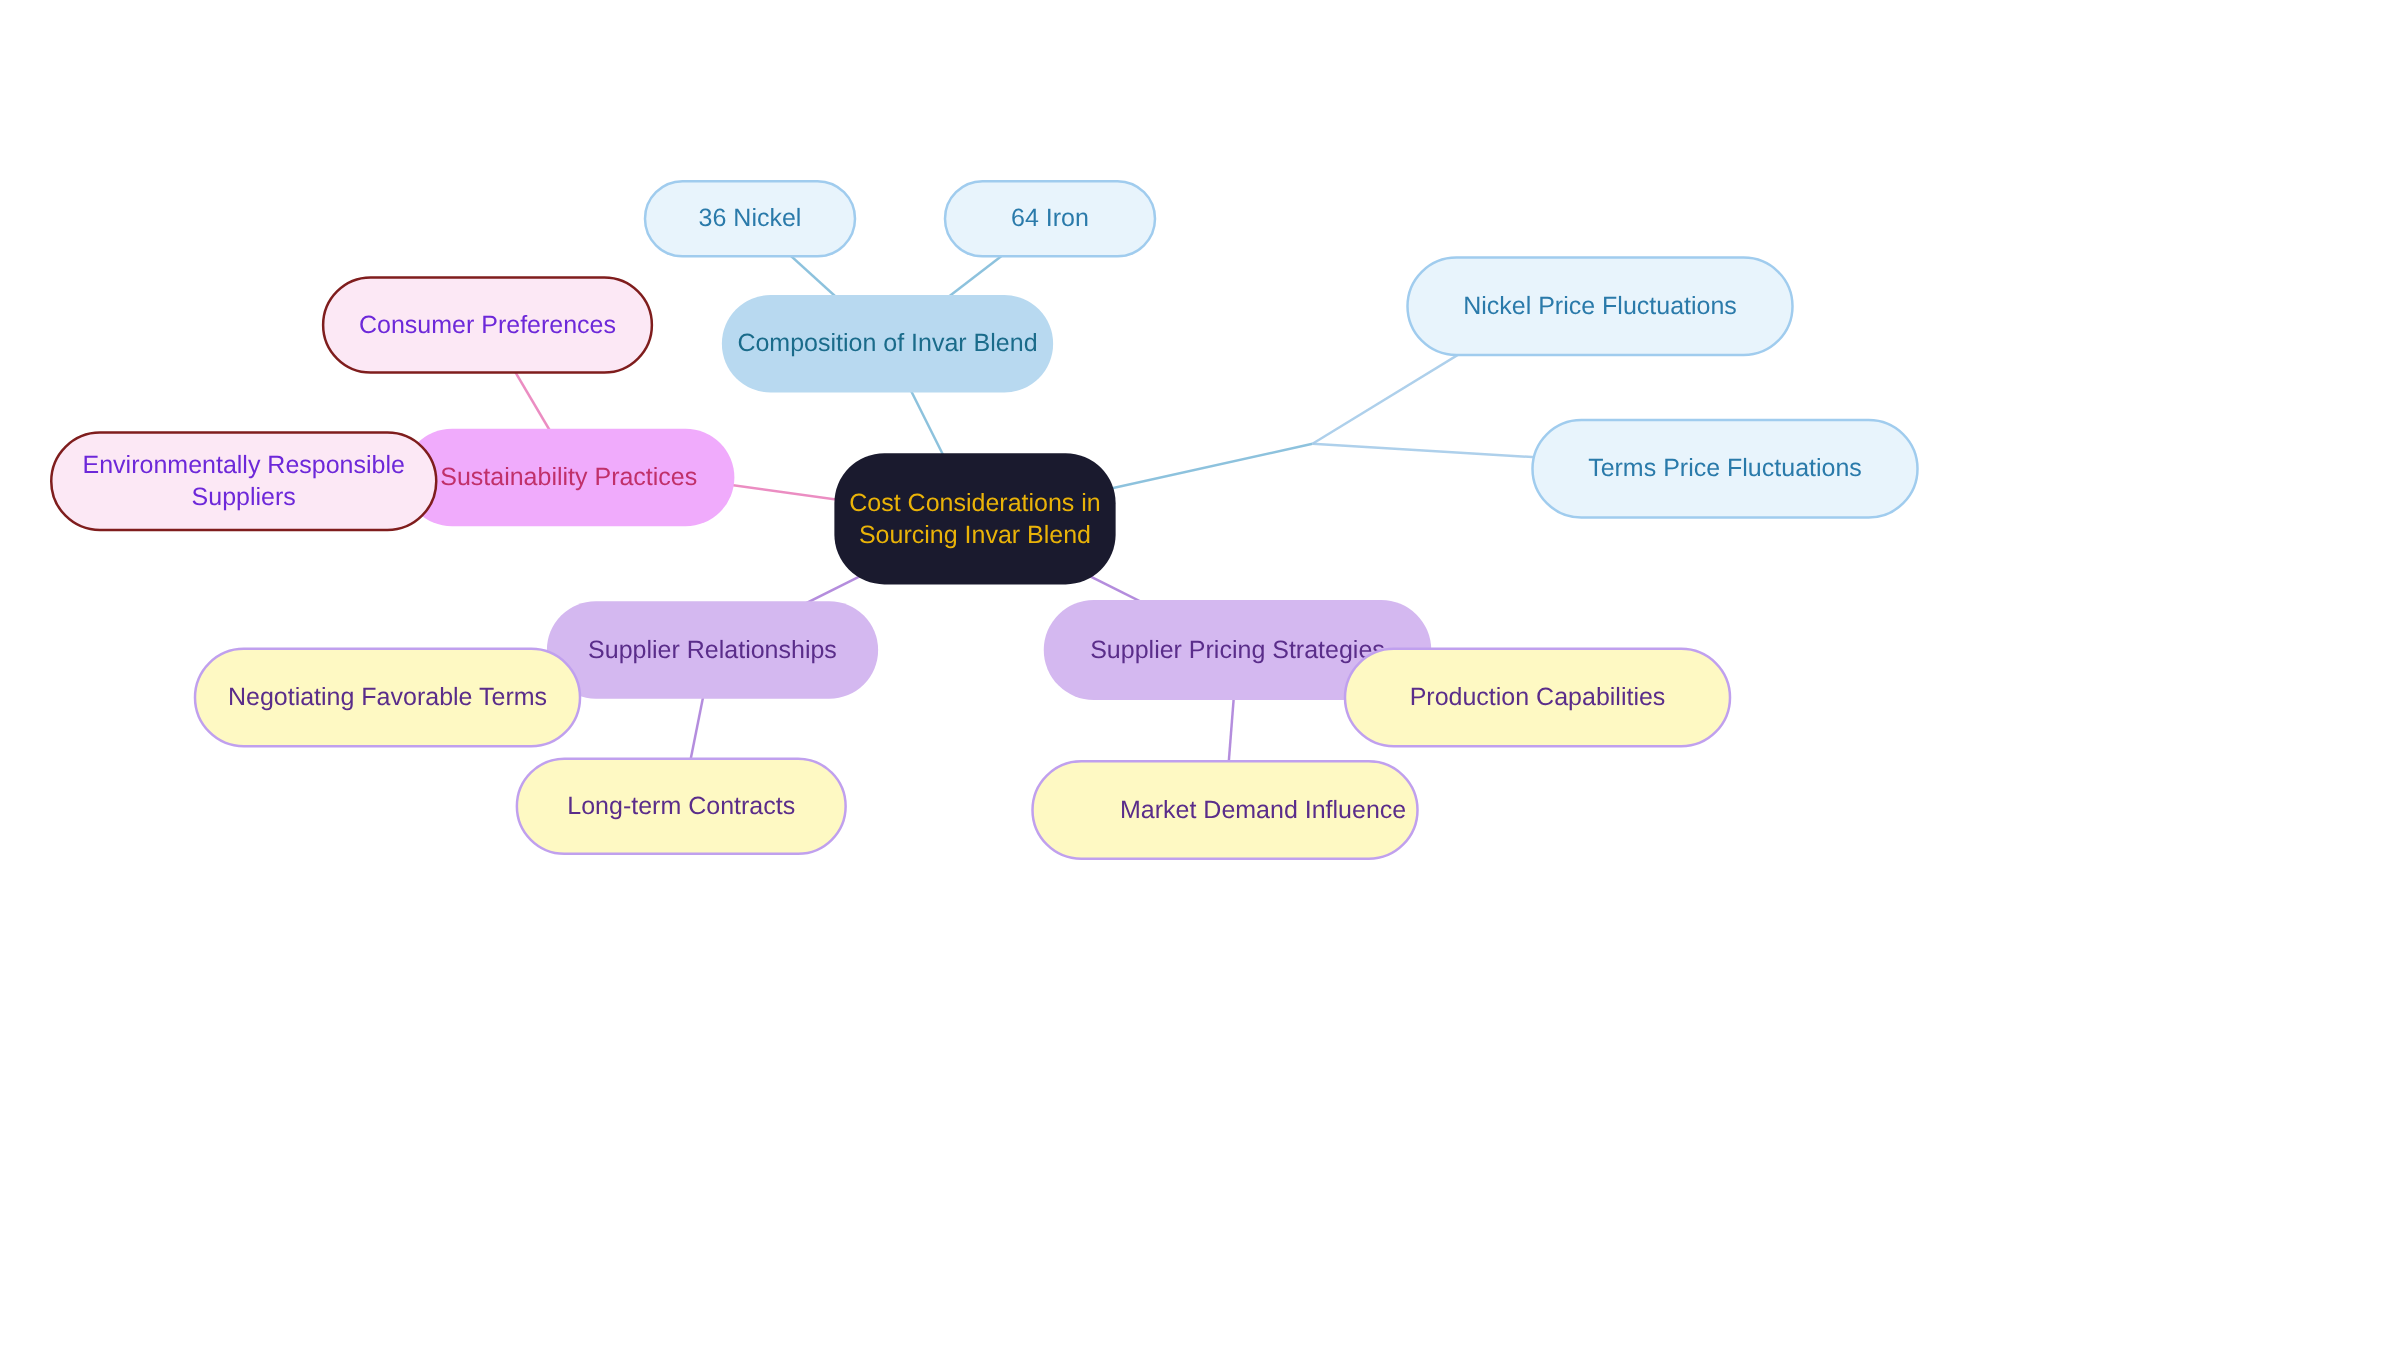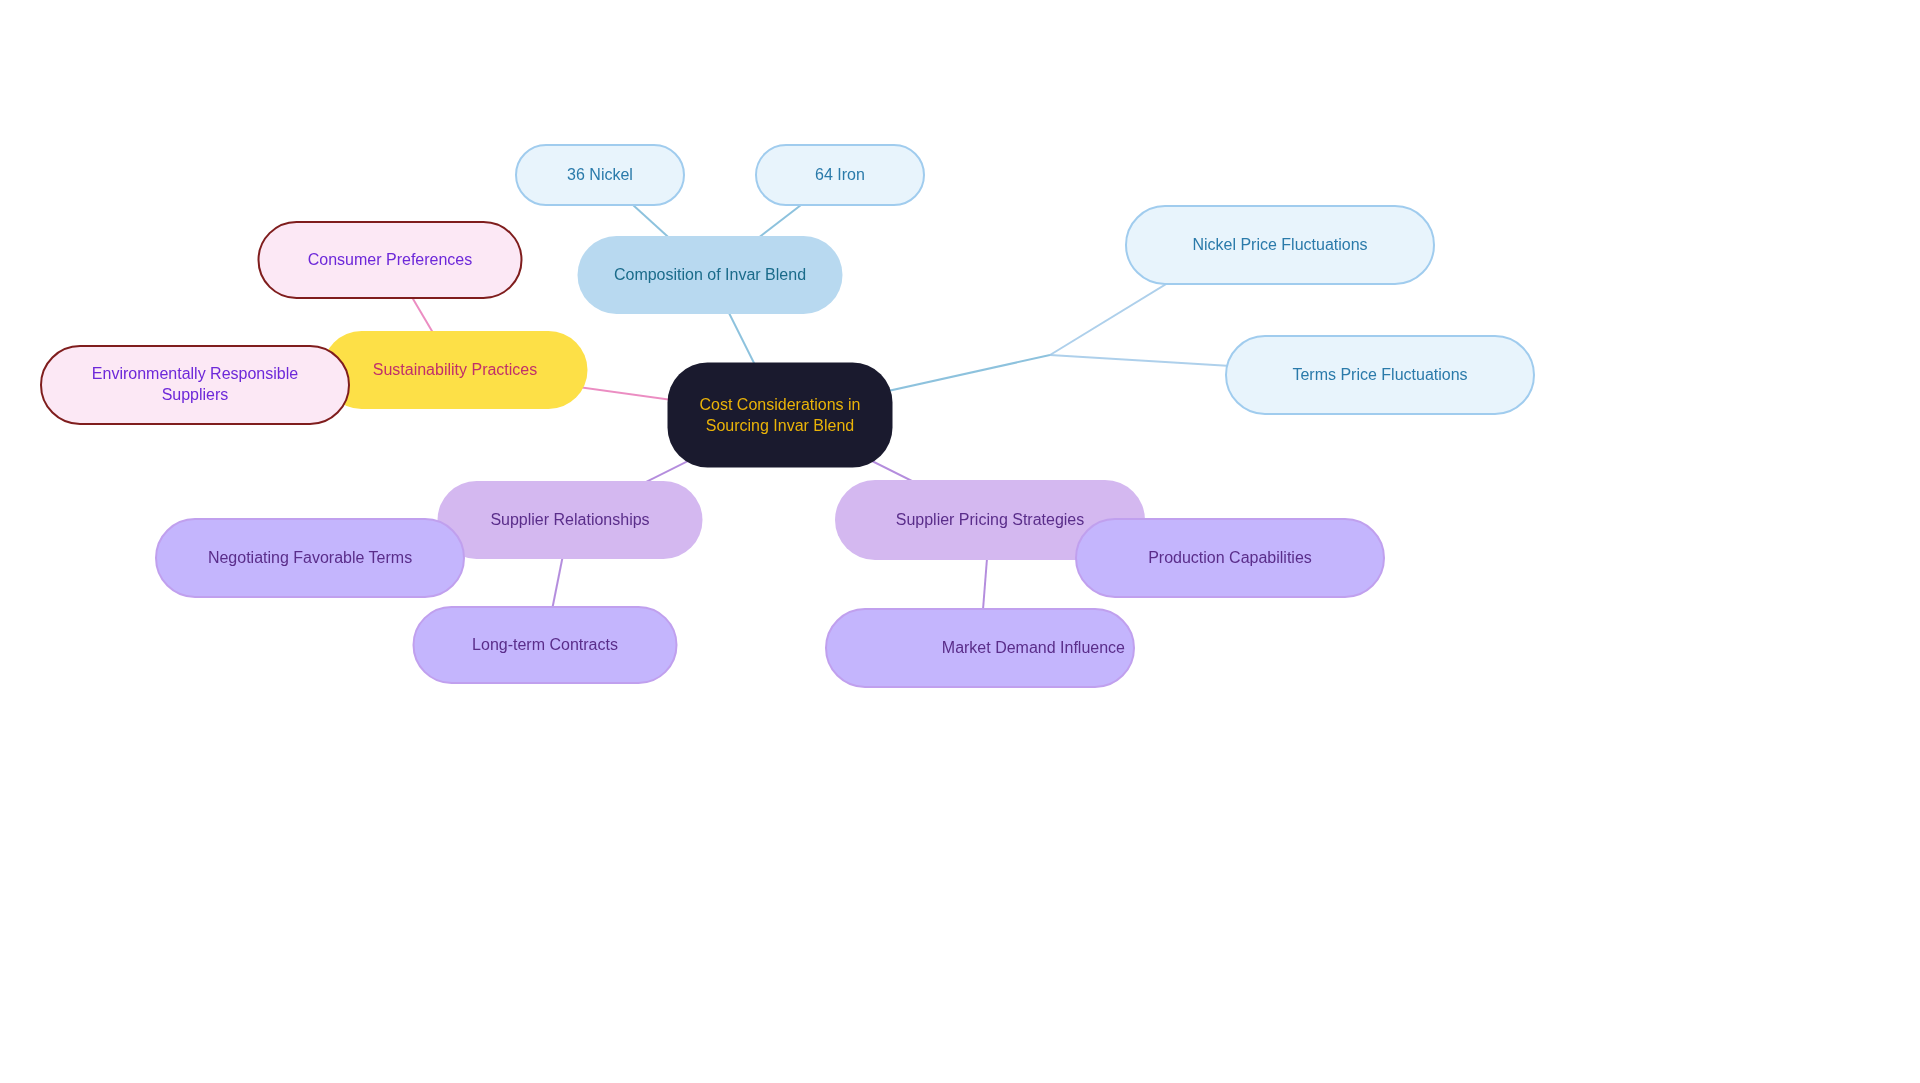--- a/index.html
+++ b/index.html
@@ -27,21 +27,21 @@
       position: absolute;
       transform: translate(-50%, -50%);
       border-radius: 40px;
       display: flex;
       align-items: center;
       justify-content: center;
       text-align: center;
       cursor: pointer;
     }
     .node-label {
-      font-size: 16px;
+      font-size: 20px;
       font-weight: 500;
       line-height: 1.3;
       padding: 0 8px;
     }
     
     .node-central {
       background: #1a1a2e;
       color: #eab308;
       width: 220px;
       height: 100px;
@@ -50,23 +50,24 @@
     }
     
     .node-blue {
       background: #b8d9f0;
       color: #1a6b8a;
       border: none;
       justify-content: center;
     }
     
     .node-pink {
-      background: #fde047;
+      background: #f0abfc;
       color: #c0306a;
       border: none;
+      margin-top: 12px;
     }
     
     .node-purple {
       background: #d4b8f0;
       color: #5a2d8a;
       border: none;
     }
     
     .node-blue-outline {
       background: #e8f4fc;
@@ -74,21 +75,21 @@
       border: 2px solid #a0ccee;
     }
     
     .node-pink-outline {
       background: #fce8f5;
       color: #6d28d9;
       border: 2px solid #7f1d1d;
     }
     
     .node-purple-outline {
-      background: #c4b5fd;
+      background: #fef9c3;
       color: #5a2d8a;
       border: 2px solid #c0a0ee;
     }
   </style>
 </head>
 <body>
 
 <div id="mindmap-container">
   <svg id="connections">
       <line x1="780" y1="415" x2="710" y2="275" stroke="#7ab8d8" stroke-width="2" opacity="0.85"></line>

